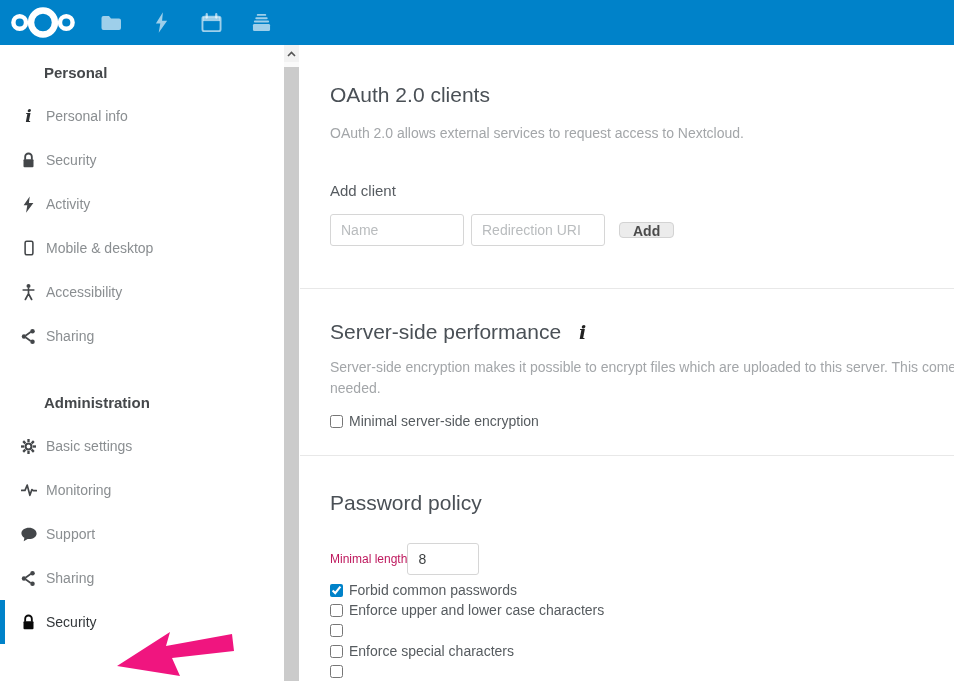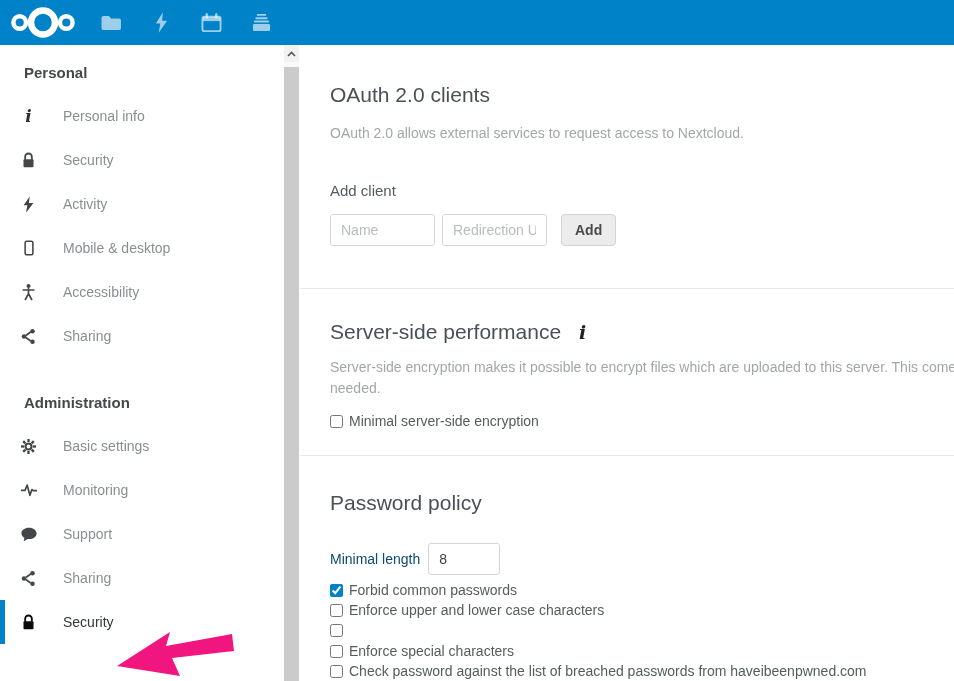--- a/index.html
+++ b/index.html
@@ -23,28 +23,28 @@
   .top-icon {
     width: 50px; height: 45px; display: flex; align-items: center; justify-content: center;
     color: rgba(255,255,255,0.62); cursor: pointer;
   }
 
   
   .sidebar { position: absolute; left: 0; top: 45px; width: 284px; height: 636px; background: #fff; padding-top: 5px; }
   .side-section.admin { margin-top: 22px; }
   .side-header {
     height: 44px; display: flex; align-items: center;
-    padding-left: 24px; font-size: 15px; font-weight: bold; color: #45484b;
+    padding-left: 44px; font-size: 15px; font-weight: bold; color: #45484b;
   }
   .side-item {
     height: 44px; display: flex; align-items: center;
     padding-left: 20px; cursor: pointer; text-decoration: none;
   }
   .side-icon { width: 17px; height: 19px; display: flex; align-items: center; justify-content: center; color: #434649; flex: none; }
-  .side-label { margin-left: 26px; font-size: 14px; color: #8a8e91; text-align: right; }
+  .side-label { margin-left: 9px; font-size: 14px; color: #8a8e91; text-align: right; }
   .side-item.active { border-left: 5px solid #0082c9; padding-left: 15px; }
   .side-item.active .side-icon { color: #0a0a0a; }
   .side-item.active .side-label { color: #33373a; }
   .ser-i { font-family: "DejaVu Serif", "Liberation Serif", serif; font-style: italic; font-weight: bold; color: #2c2f31; line-height: 1; }
 
   
   .scroll-track { position: absolute; left: 284px; top: 45px; width: 15px; height: 636px; background: #fafafa; }
   .scroll-btn { width: 15px; height: 17px; background: #f2f2f2; display: flex; align-items: center; justify-content: center; cursor: pointer; }
   .scroll-thumb { position: absolute; left: 0; top: 22px; width: 15px; bottom: 0; background: #cbcbcb; cursor: pointer; }
 
@@ -60,32 +60,32 @@
   .hint2 span { display: block; }
   .hint2 .l1 { white-space: nowrap; }
   h3.sub { margin-top: 38px; font-size: 15px; font-weight: normal; color: #565b60; line-height: 20px; }
   .form-row { margin-top: 13px; display: flex; align-items: center; }
   input.txt {
     height: 32px; border: 1px solid #d6d6d6; border-radius: 3px;
     padding: 0 10px; font-size: 14px; color: #3c3f41; outline: none;
     font-family: "Liberation Sans", "DejaVu Sans", sans-serif; background: #fff;
   }
   input.txt::placeholder { color: #b9bcbe; opacity: 1; }
-  .w130 { width: 105px; margin-right: 7px; }
+  .w130 { width: 134px; margin-right: 7px; }
   .btn {
-    margin-left: 7px; height: 32px; padding: 0 13px;
+    margin-left: 7px; height: 16px; padding: 0 13px;
     background: #ececec; border: 1px solid #d3d3d3; border-radius: 4px;
     font-size: 14px; font-weight: bold; color: #4b4b4b; cursor: pointer;
     font-family: "Liberation Sans", "DejaVu Sans", sans-serif;
   }
   .cb-row { display: flex; align-items: center; font-size: 14px; color: #565b5f; }
   .cb-row input[type=checkbox] { width: 13px; height: 13px; accent-color: #0082c9; margin: 0 6px 0 0; flex: none; }
   .cb-enc { margin-top: 12px; height: 20px; }
   .minlen-row { margin-top: 26px; display: flex; align-items: center; }
-  .minlen-row label { font-size: 14px; color: #0c4a6e; margin-right: 8px; }
+  .minlen-row label { font-size: 12px; color: #be185d; }
   .w72 { width: 72px; }
   .cb-list { margin-top: 5px; }
   .cb-list .cb-row { height: 20.3px; }
 
   
   .annot-arrow { position: absolute; left: 103px; top: 624px; z-index: 50; pointer-events: none; }
 </style>
 </head>
 <body>
 
@@ -295,21 +295,20 @@
         </label>
         <label class="cb-row">
           <input type="checkbox" style="">
         </label>
         <label class="cb-row">
           <input type="checkbox" style="">
           <span>Enforce special characters</span>
         </label>
         <label class="cb-row">
           <input type="checkbox" style="">
-          <span>Check password against the list of breached passwords from haveibeenpwned.com</span>
         </label>
       </div>
   </section>
 
 </div>
 
 <svg class="annot-arrow" width="135" height="58" viewBox="0 0 135 58">
   <polygon points="14,42 67,8 63,22 129,10 131,27 69,34 77,52" fill="#f0157f"></polygon>
 </svg>
 

